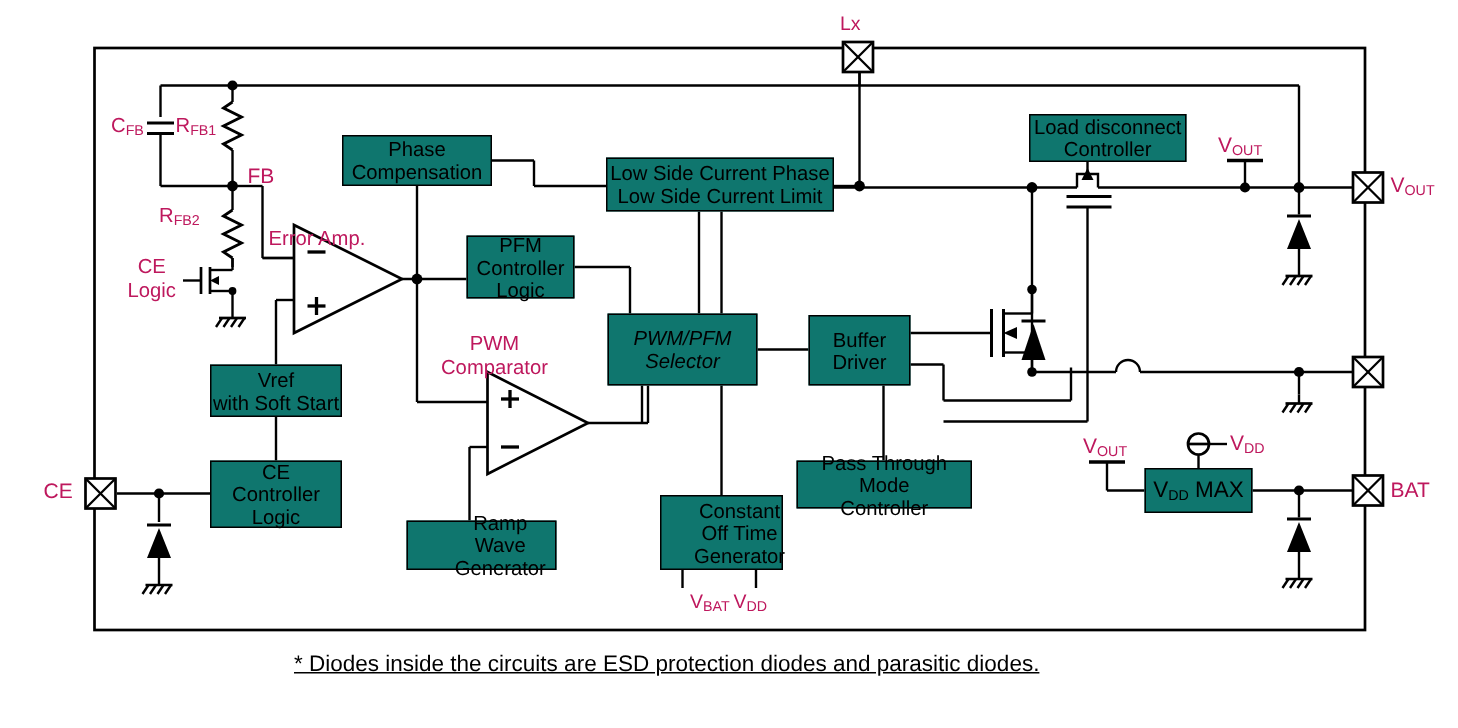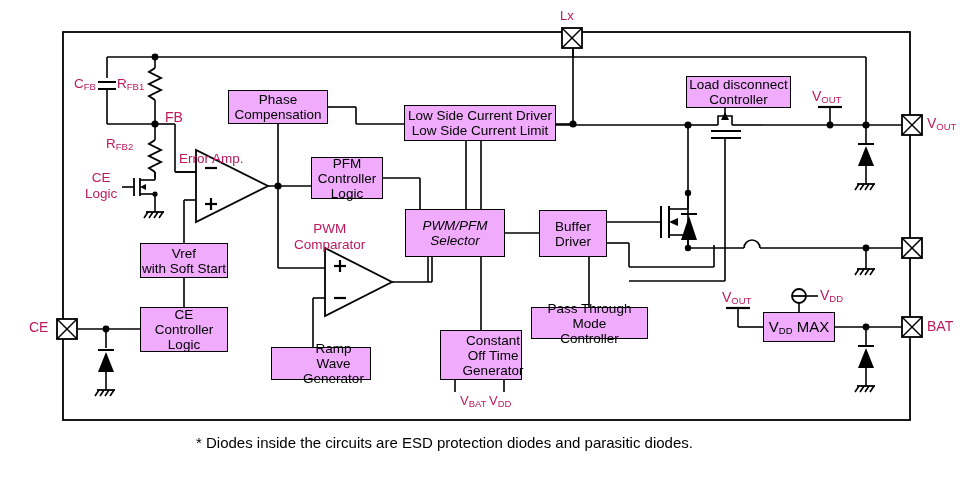--- a/index.html
+++ b/index.html
@@ -17,35 +17,36 @@
     font-family:"Liberation Sans", sans-serif;
     font-size:13.5px;
     line-height:14px;
     color:#be185d;
     white-space:nowrap;
     text-align:center;
   }
   .blk{
     position:absolute;
     border:1.6px solid #000;
-    background:#f0abfc;
+    background:#0f766e;
     display:flex;
     align-items:center;
     justify-content:center;
     font-family:"Liberation Sans", sans-serif;
     font-size:13.5px;
     line-height:15px;
     text-align:center;
     box-sizing:border-box;
   }
   .blk span{display:block;}
   .caption{
     position:absolute;
     font-size:15px;
     white-space:nowrap;
+    text-decoration:underline;
   }
   sub{font-size:9.5px;vertical-align:baseline;position:relative;top:2px;}
 </style>
 </head>
 <body>
 
 <div id="stage">
 
   <svg width="972" height="485">
     <defs>
@@ -340,21 +341,21 @@
 
   <div class="blk" style="left:228px;top:90px;width:100px;height:34px;">
     <span>
         <span>Phase</span>
           <span>Compensation</span>
       </span>
   </div>
 
   <div class="blk" style="left:404px;top:105px;width:152px;height:36px;">
     <span>
-        <span>Low Side Current Driver</span>
+        <span>Low Side Current Phase</span>
           <span>Low Side Current Limit</span>
       </span>
   </div>
 
   <div class="blk" style="left:311px;top:157px;width:72px;height:42px;">
     <span>
         <span>PFM</span>
           <span>Controller</span>
           <span>Logic</span>
       </span>

